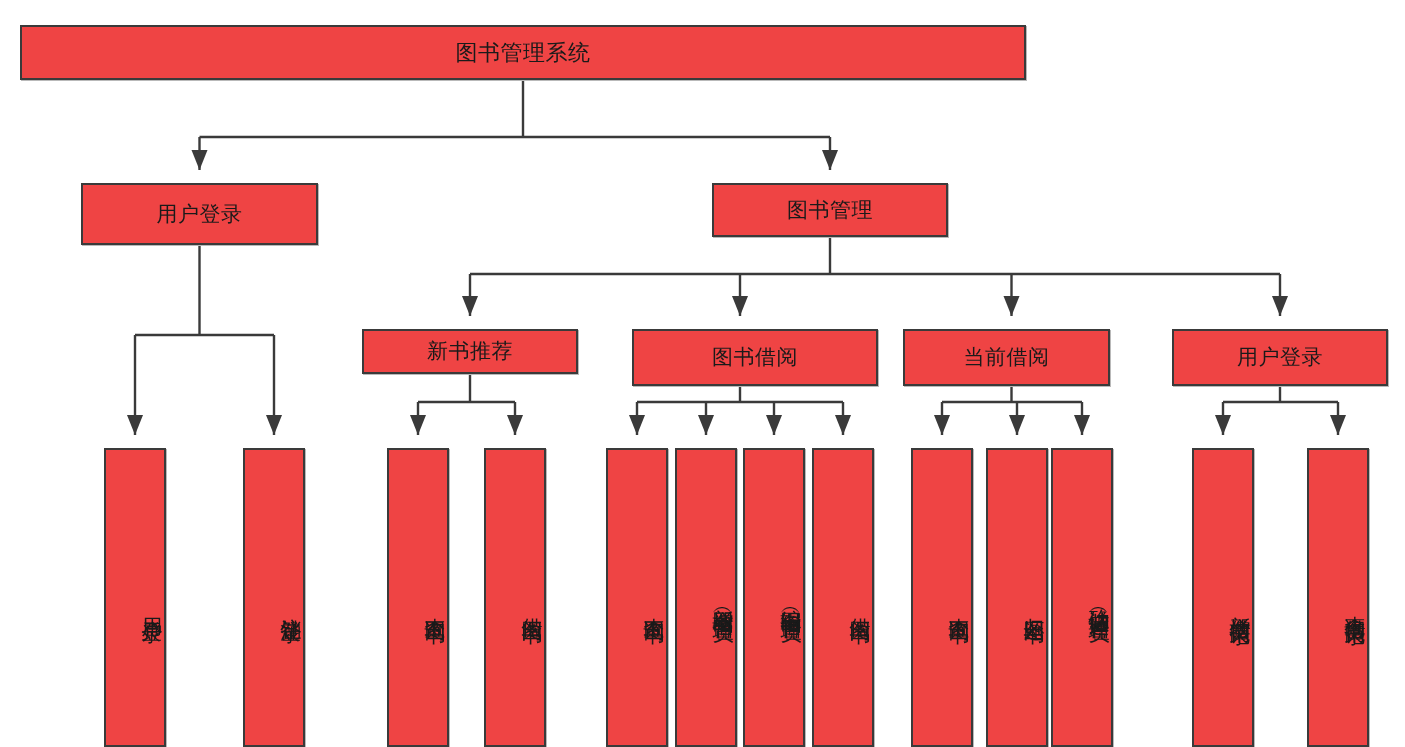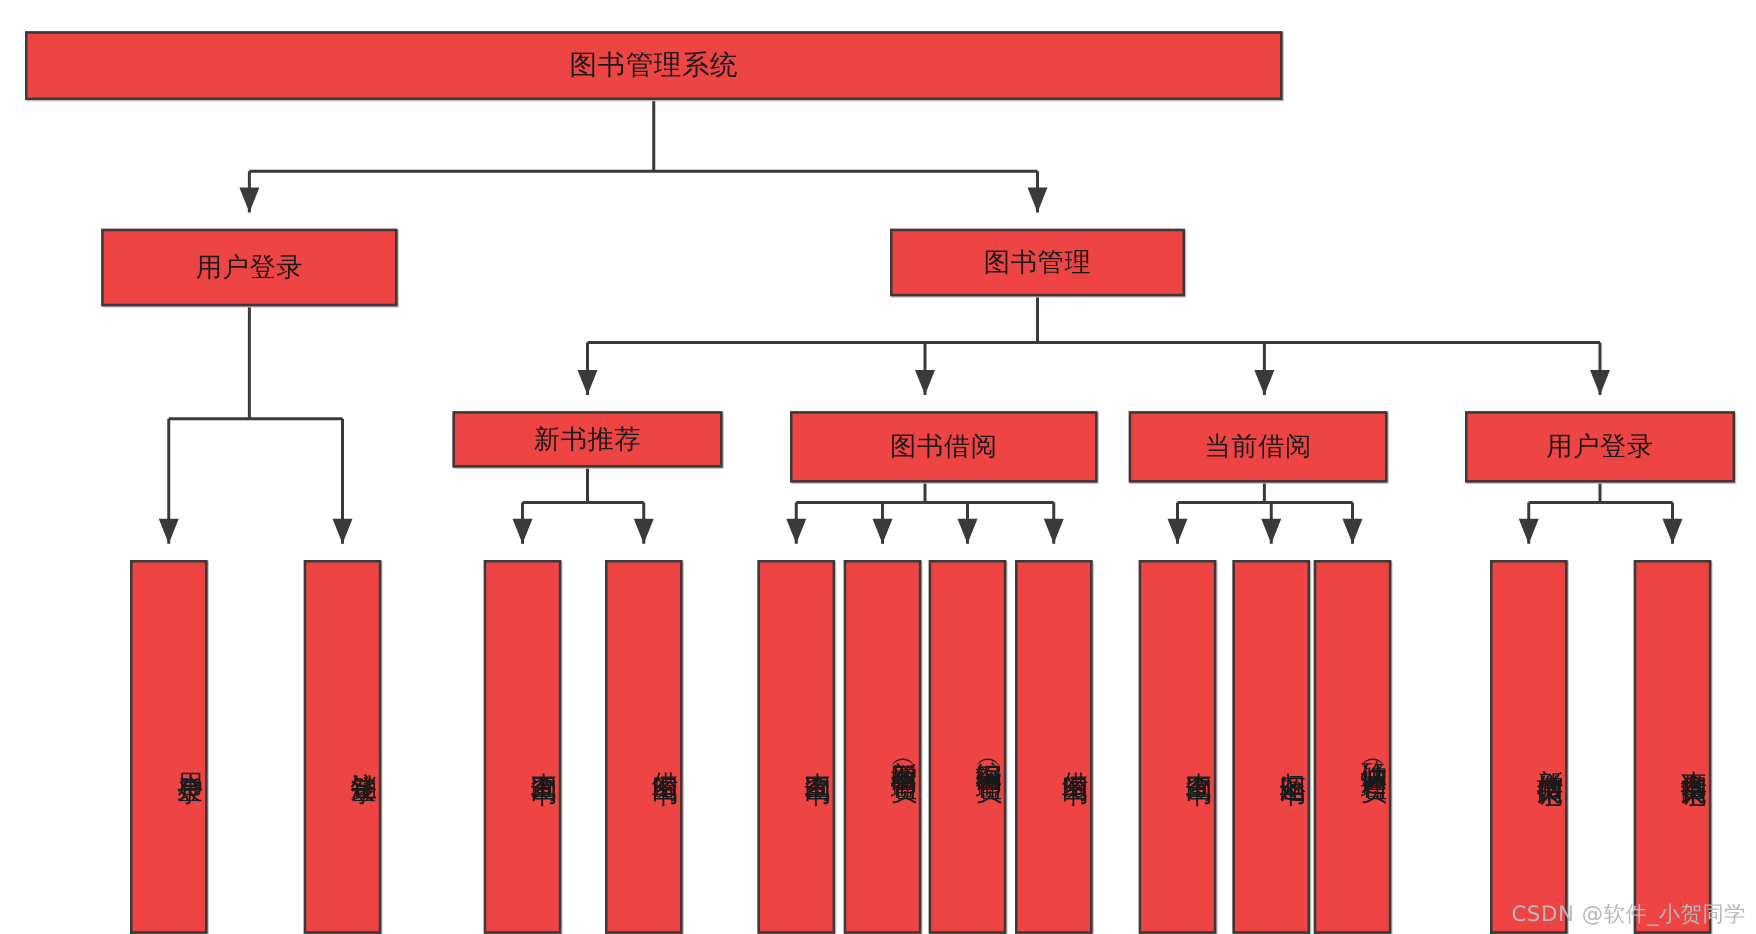--- a/index.html
+++ b/index.html
@@ -195,14 +195,13 @@
       <div class="node-box vertical tall-text" style="left: 1051px; top: 436px; width: 62px; height: 299px;">
         <div class="node-label">确认归还（管理员）</div>
       </div>
       <div class="node-box vertical" style="left: 1192px; top: 436px; width: 62px; height: 299px;">
         <div class="node-label">新增借阅记录</div>
       </div>
       <div class="node-box vertical" style="left: 1307px; top: 436px; width: 62px; height: 299px;">
         <div class="node-label">查询借阅记录</div>
       </div>
     </div>
-  <div id="watermark">CSDN @软件_小贺同学</div>
 </div>
 
 </body></html>

